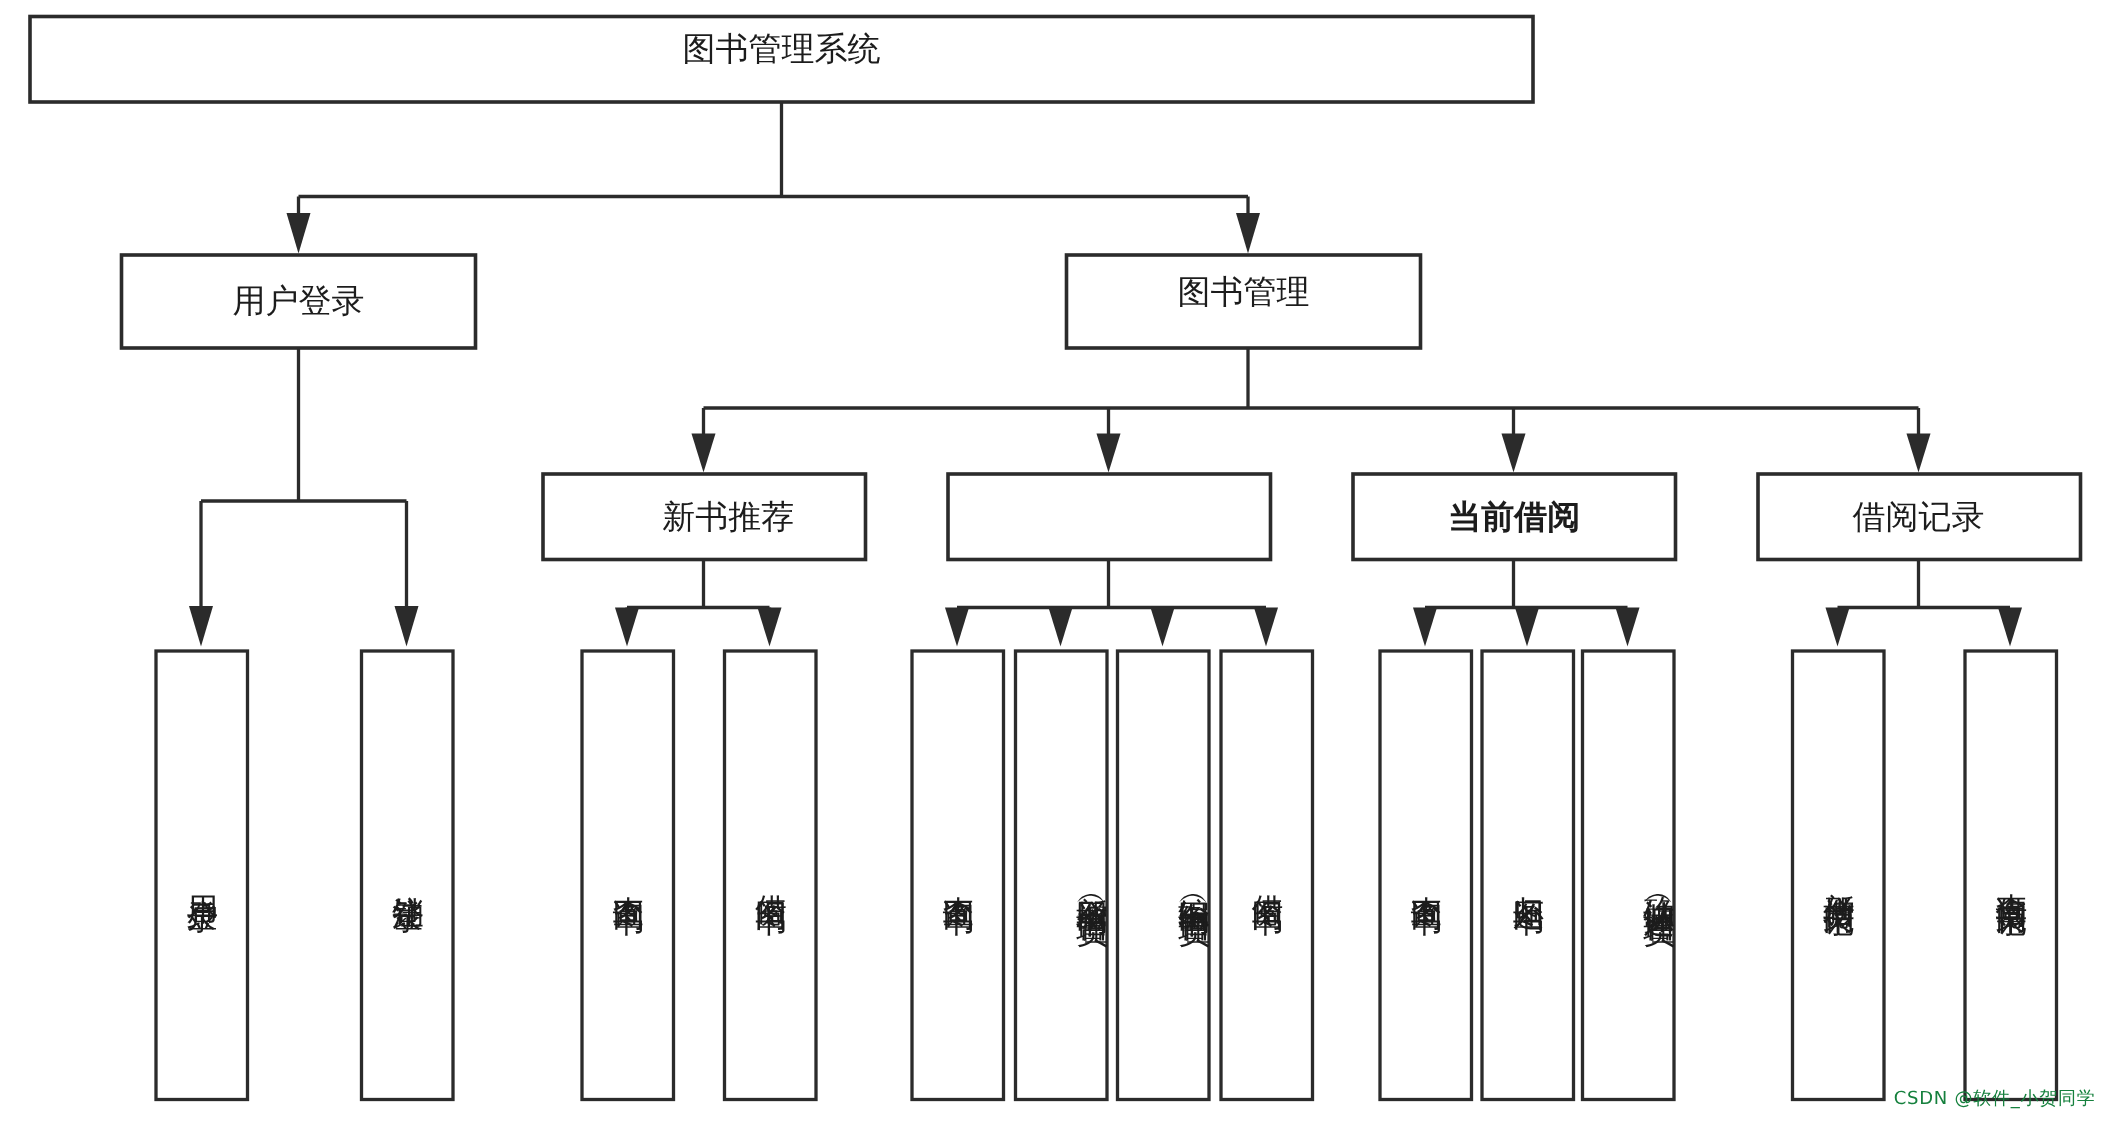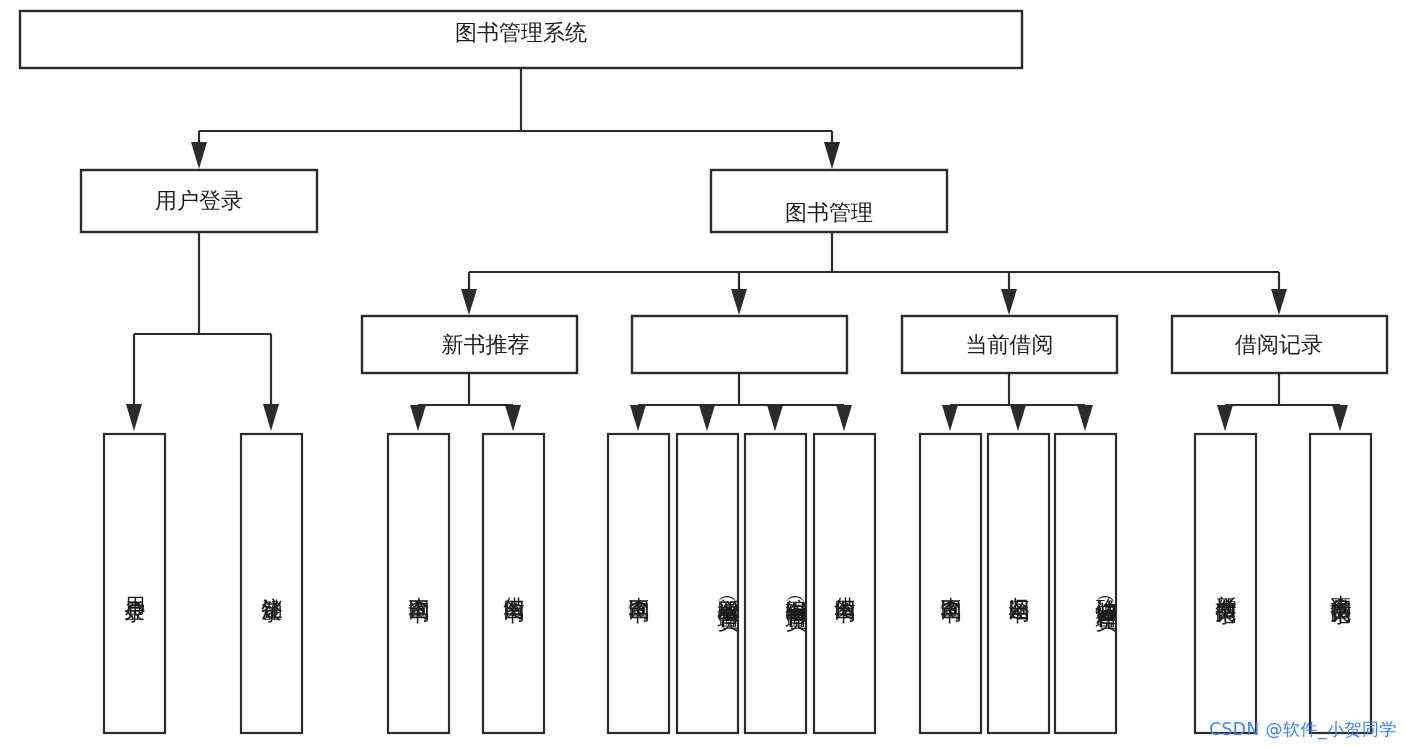--- a/index.html
+++ b/index.html
@@ -71,22 +71,22 @@
     display: flex;
     align-items: center;
     justify-content: center;
     white-space: nowrap;
     pointer-events: none;
   }
   .watermark {
     position: absolute;
     right: 8px;
     bottom: 6px;
-    color: #3b82f6;
-    font-size: 17px;
+    color: #15803d;
+    font-size: 12px;
     font-family: "DejaVu Sans", "Liberation Sans", sans-serif;
     letter-spacing: 0.5px;
     white-space: nowrap;
   }
 </style>
 </head>
 <body>
 
 <div id="diagram-root">
 
@@ -182,24 +182,24 @@
     <rect class="node-box-thin" x="1055" y="434" width="61" height="299"></rect>
 
     <rect class="node-box-thin" x="1195" y="434" width="61" height="299"></rect>
     <rect class="node-box-thin" x="1310" y="434" width="61" height="299"></rect>
 
   </svg>
 
   <div class="h-label" style="left:20px; top:1px; width:1002px; height:64px;">图书管理系统</div>
 
   <div class="h-label" style="left:81px; top:170px; width:236px; height:62px;">用户登录</div>
-  <div class="h-label" style="left:711px; top:182px; width:236px; height:62px;">图书管理</div>
+  <div class="h-label" style="left:711px; top:164px; width:236px; height:62px;">图书管理</div>
 
   <div class="h-label" style="left:362px; top:316px; width:247px; height:57px;">新书推荐</div>
-  <div class="h-label" style="left:902px; top:316px; width:215px; height:57px;">当前借阅</div>
+  <div class="h-label" style="left:902px; top:316px; width:215px; height:57px;font-weight:bold;">当前借阅</div>
   <div class="h-label" style="left:1172px; top:316px; width:214px; height:57px;">借阅记录</div>
 
   <div class="vert-label" style="left:104px; top:434px; width:61px; height:299px;">用户登录</div>
   <div class="vert-label" style="left:241px; top:434px; width:61px; height:299px;">注销登录</div>
 
   <div class="vert-label" style="left:388px; top:434px; width:61px; height:299px;">查询图书</div>
   <div class="vert-label" style="left:483px; top:434px; width:61px; height:299px;">借阅图书</div>
 
   <div class="vert-label" style="left:608px; top:434px; width:61px; height:299px;">查询图书</div>
   <div class="vert-label" style="left:677px; top:434px; width:61px; height:299px; align-items:flex-start; padding-top:12px; box-sizing:border-box;">新增图书（管理员）</div>

